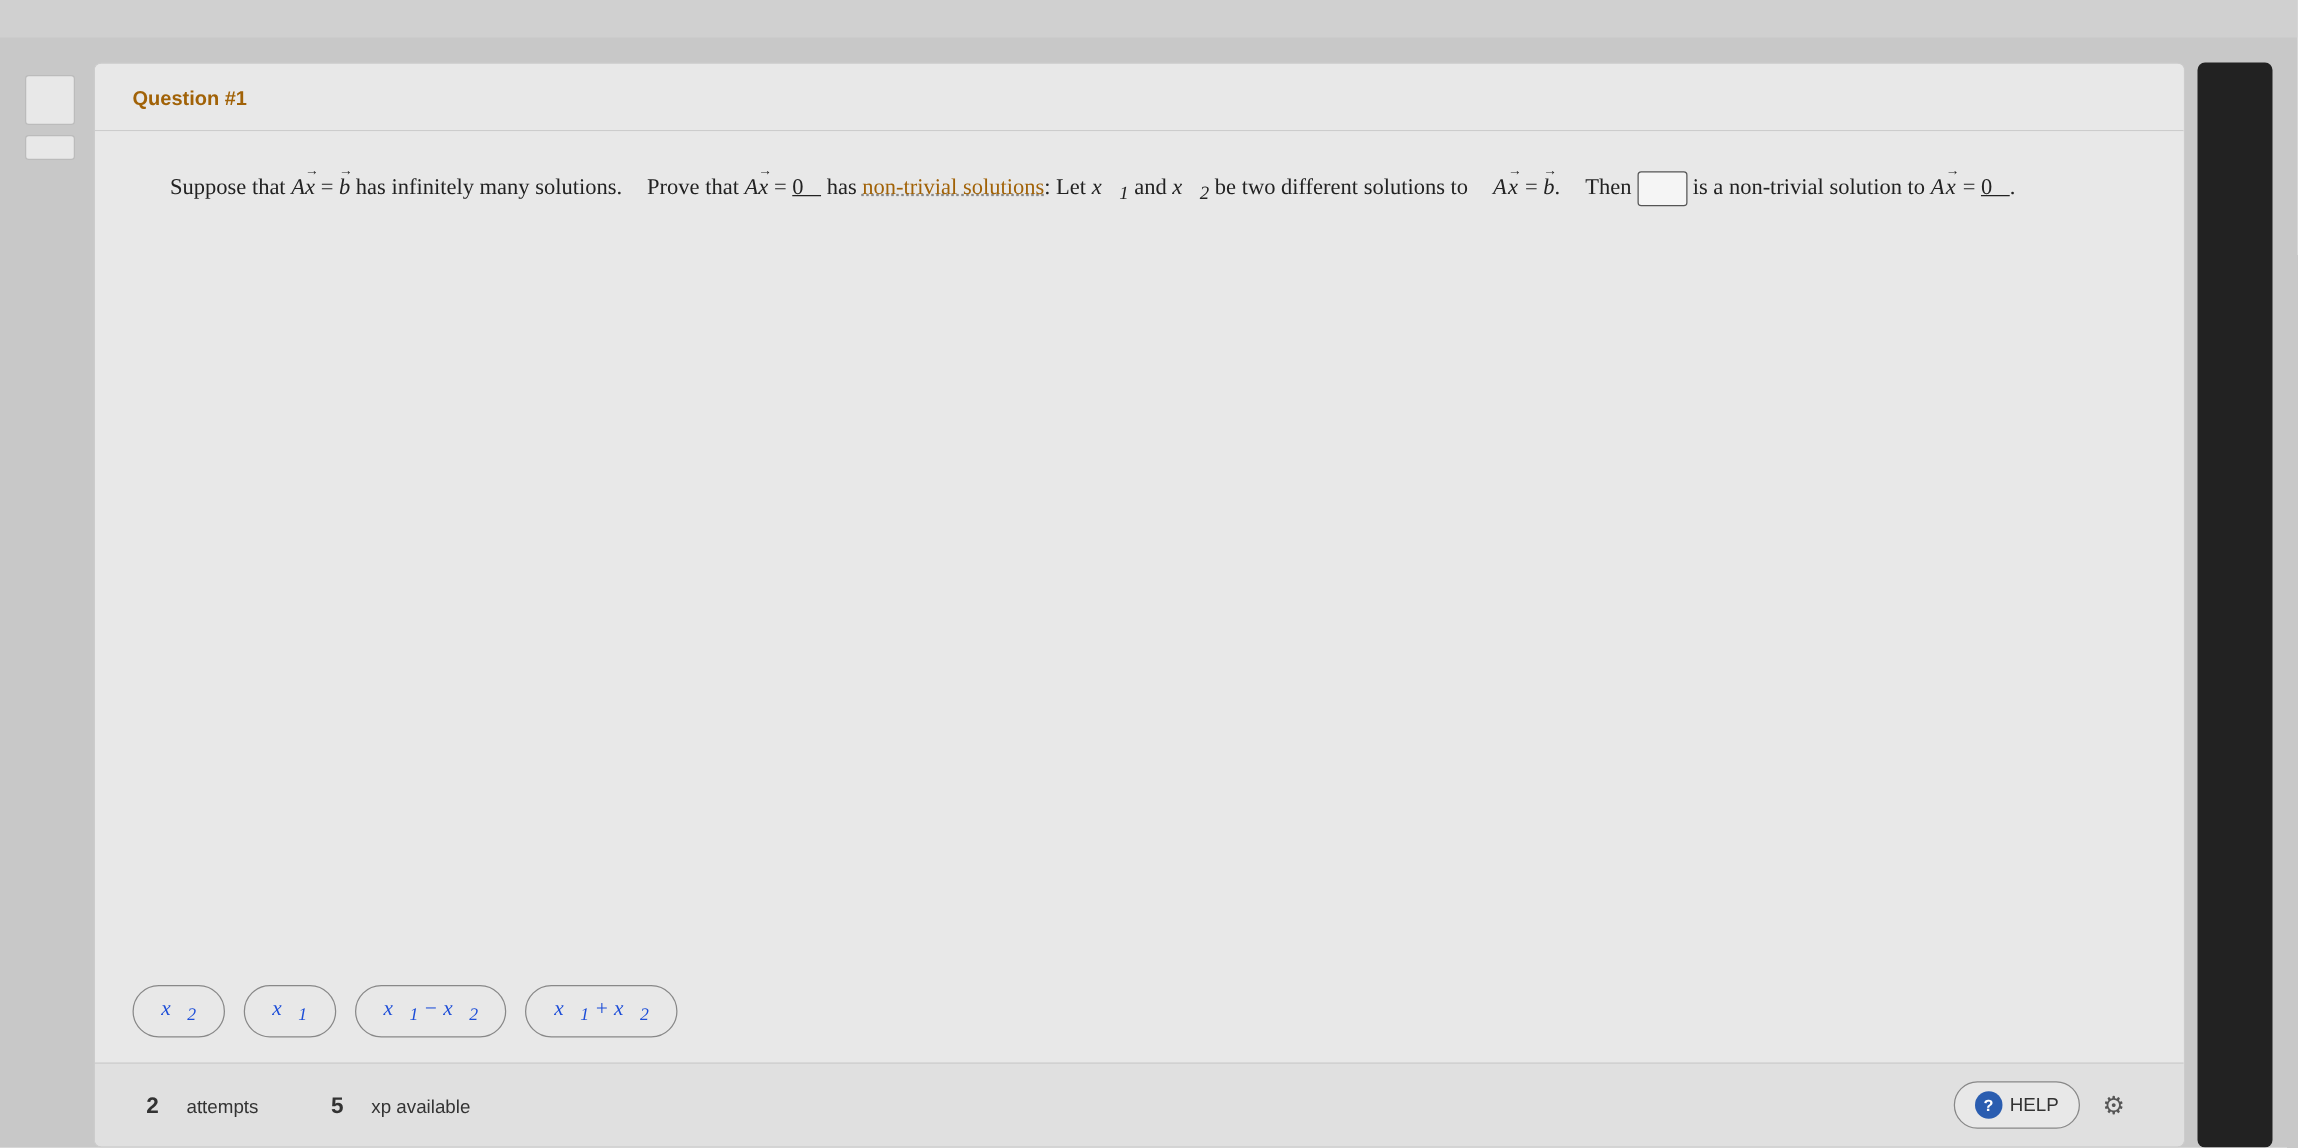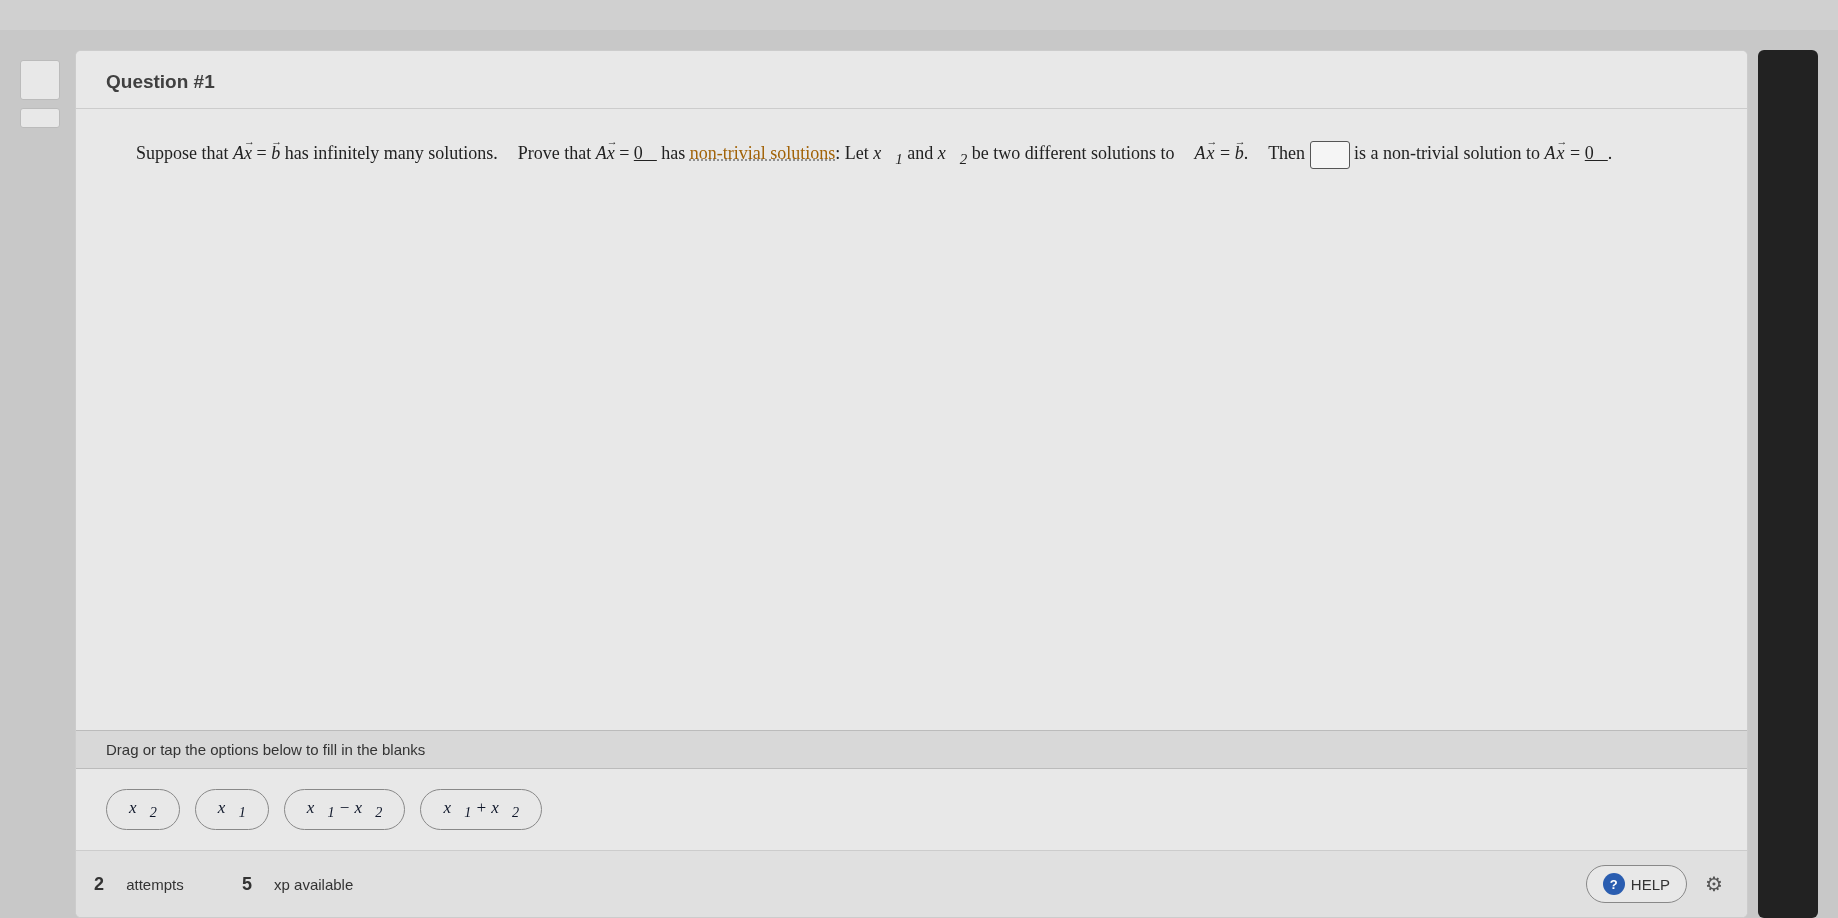--- a/index.html
+++ b/index.html
@@ -56,24 +56,24 @@
       margin-right: 10px;
     }
 
     .question-header {
       padding: 20px 30px 15px 30px;
       border-bottom: 1px solid #ccc;
       background: #e8e8e8;
     }
 
     .question-title {
-      font-size: 19px;
+      font-size: 16px;
       font-weight: bold;
       font-family: Arial, sans-serif;
-      color: #404040;
+      color: #a16207;
     }
 
     .question-body {
       padding: 30px 60px;
       flex: 1;
       background: #e8e8e8;
       display: flex;
       flex-direction: row;
       gap: 20px;
     }
@@ -126,29 +126,29 @@
     }
 
     .option-pill {
       border: 1.5px solid #888;
       border-radius: 30px;
       padding: 8px 22px;
       font-size: 17px;
       font-style: italic;
       background: #e8e8e8;
       cursor: pointer;
-      color: #0f172a;
+      color: #1d4ed8;
       font-family: Georgia, serif;
     }
 
     .bottom-bar {
       display: flex;
       align-items: center;
       justify-content: space-between;
-      padding: 14px 18px;
+      padding: 14px 41px;
       background: #e0e0e0;
       border-top: 1px solid #ccc;
     }
 
     .attempts-info {
       font-family: Arial, sans-serif;
       font-size: 15px;
       color: #333;
     }
 
@@ -259,23 +259,20 @@
       <div class="question-line">
         <i>A</i><i><span style="position:relative;display:inline-block;margin:0 1px;">x<span style="position:absolute;top:-6px;left:0;font-size:11px;font-style:normal;">→</span></span></i> = <i><span style="position:relative;display:inline-block;">b<span style="position:absolute;top:-6px;left:0;font-size:11px;font-style:normal;">→</span></span></i>.
       </div>
 
       <div class="question-line">
         Then <span class="inline-box"></span> is a non-trivial solution to <i>A</i><i><span style="position:relative;display:inline-block;margin:0 1px;">x<span style="position:absolute;top:-6px;left:0;font-size:11px;font-style:normal;">→</span></span></i> = <span style="text-decoration:underline;">0⃗</span>.
       </div>
 
     </div>
 
-    <div class="drag-instruction-bar">
-      <span>Drag or tap the options below to fill in the blanks</span>
-    </div>
 
     <div class="options-area">
 
       <button class="option-pill">
         <i>x</i>⃗<sub>2</sub>
       </button>
 
       <button class="option-pill">
         <i>x</i>⃗<sub>1</sub>
       </button>

